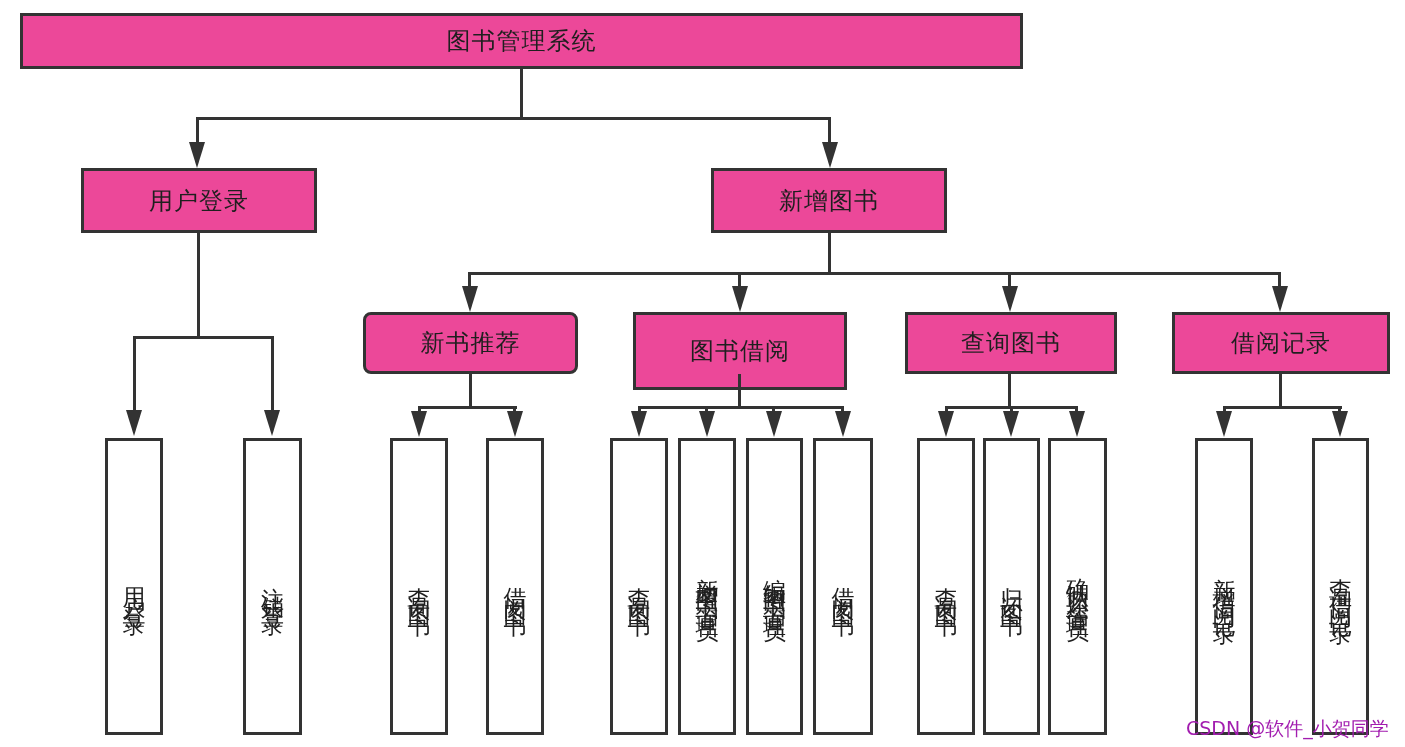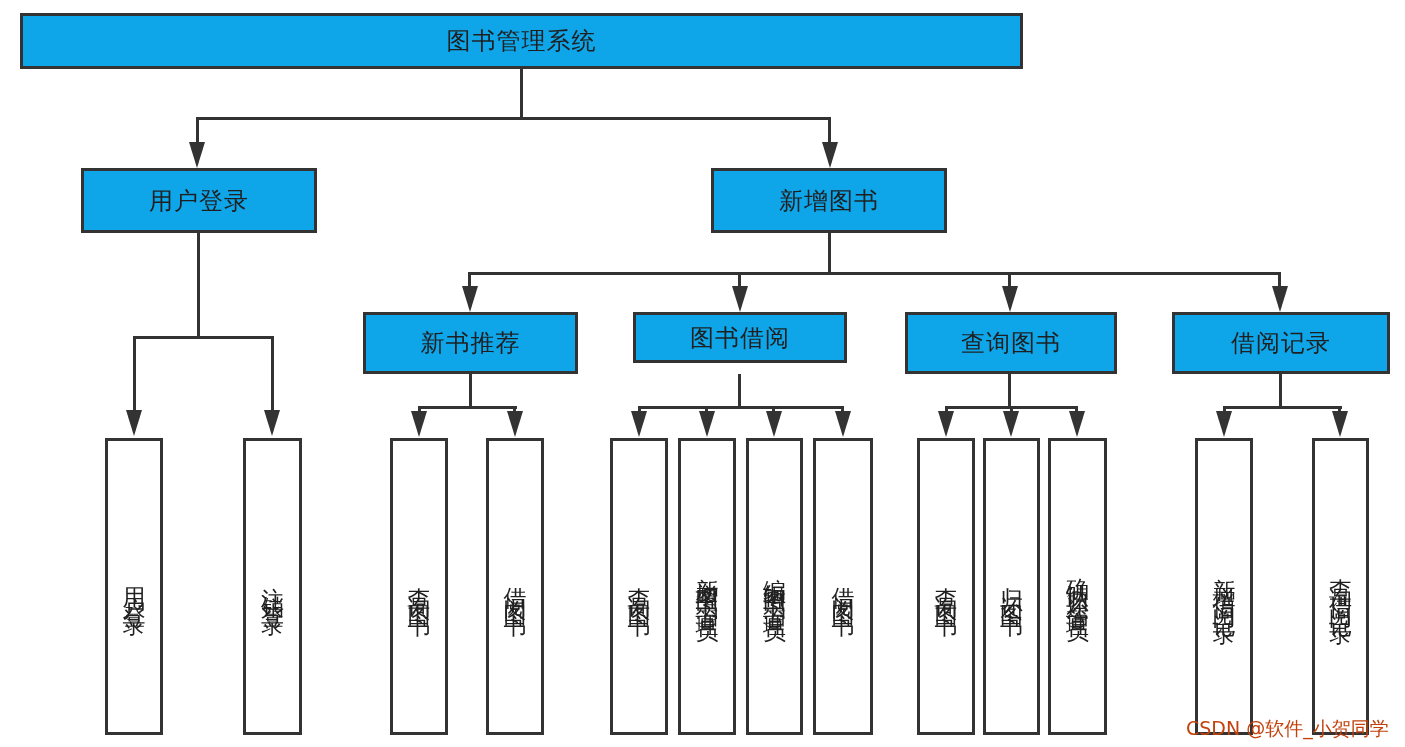--- a/index.html
+++ b/index.html
@@ -1,19 +1,19 @@
 <!DOCTYPE html>
 <html><head>
 <meta charset="utf-8">
 <style>
   html,body{margin:0;padding:0;background:#ffffff;}
   body{font-family:"DejaVu Sans","Liberation Sans",sans-serif;}
   .canvas{position:relative;width:1405px;height:747px;background:#ffffff;overflow:hidden;}
   .box{
-    position:absolute;box-sizing:border-box;border:3px solid #333333;background:#0ea5e9;
+    position:absolute;box-sizing:border-box;border:3px solid #333333;background:#ec4899;
     display:flex;align-items:center;justify-content:center;
     color:#1f1f1f;font-size:24px;letter-spacing:1px;
   }
   .leaf{
     position:absolute;box-sizing:border-box;border:3px solid #333333;background:#ffffff;
     display:flex;align-items:center;justify-content:center;
     color:#1f1f1f;font-size:23px;
     top:438px;height:297px;
   }
   .leaf span{
@@ -21,21 +21,21 @@
   }
   .leaf.long span{letter-spacing:6px;}
   .line{position:absolute;background:#333333;}
   .head{
     position:absolute;width:0;height:0;
     border-left:8px solid transparent;border-right:8px solid transparent;
     border-top:26px solid #333333;
   }
   .watermark{
     position:absolute;left:1186px;top:716px;z-index:5;
-    color:#c2410c;font-size:19px;white-space:nowrap;
+    color:#a21caf;font-size:19px;white-space:nowrap;
   }
 </style>
 </head>
 <body>
 
 <div class="canvas">
 
   <div class="box" style="left:20px;top:13px;width:1003px;height:56px;">
     <span>图书管理系统</span>
   </div>
@@ -65,24 +65,24 @@
   <div class="line" style="left:469px;top:272px;width:812px;height:3px;"></div>
   <div class="line" style="left:468px;top:272px;width:3px;height:16px;"></div>
   <div class="head" style="left:462px;top:286px;"></div>
   <div class="line" style="left:738px;top:272px;width:3px;height:16px;"></div>
   <div class="head" style="left:732px;top:286px;"></div>
   <div class="line" style="left:1008px;top:272px;width:3px;height:16px;"></div>
   <div class="head" style="left:1002px;top:286px;"></div>
   <div class="line" style="left:1278px;top:272px;width:3px;height:16px;"></div>
   <div class="head" style="left:1272px;top:286px;"></div>
 
-  <div class="box" style="left:363px;top:312px;width:215px;height:62px;">
+  <div class="box" style="left:363px;top:312px;width:215px;height:62px;border-radius:8px;">
     <span>新书推荐</span>
   </div>
-  <div class="box" style="left:633px;top:312px;width:214px;height:51px;">
+  <div class="box" style="left:633px;top:312px;width:214px;height:78px;">
     <span>图书借阅</span>
   </div>
   <div class="box" style="left:905px;top:312px;width:212px;height:62px;">
     <span>查询图书</span>
   </div>
   <div class="box" style="left:1172px;top:312px;width:218px;height:62px;">
     <span>借阅记录</span>
   </div>
 
   <div class="line" style="left:469px;top:374px;width:3px;height:34px;"></div>

